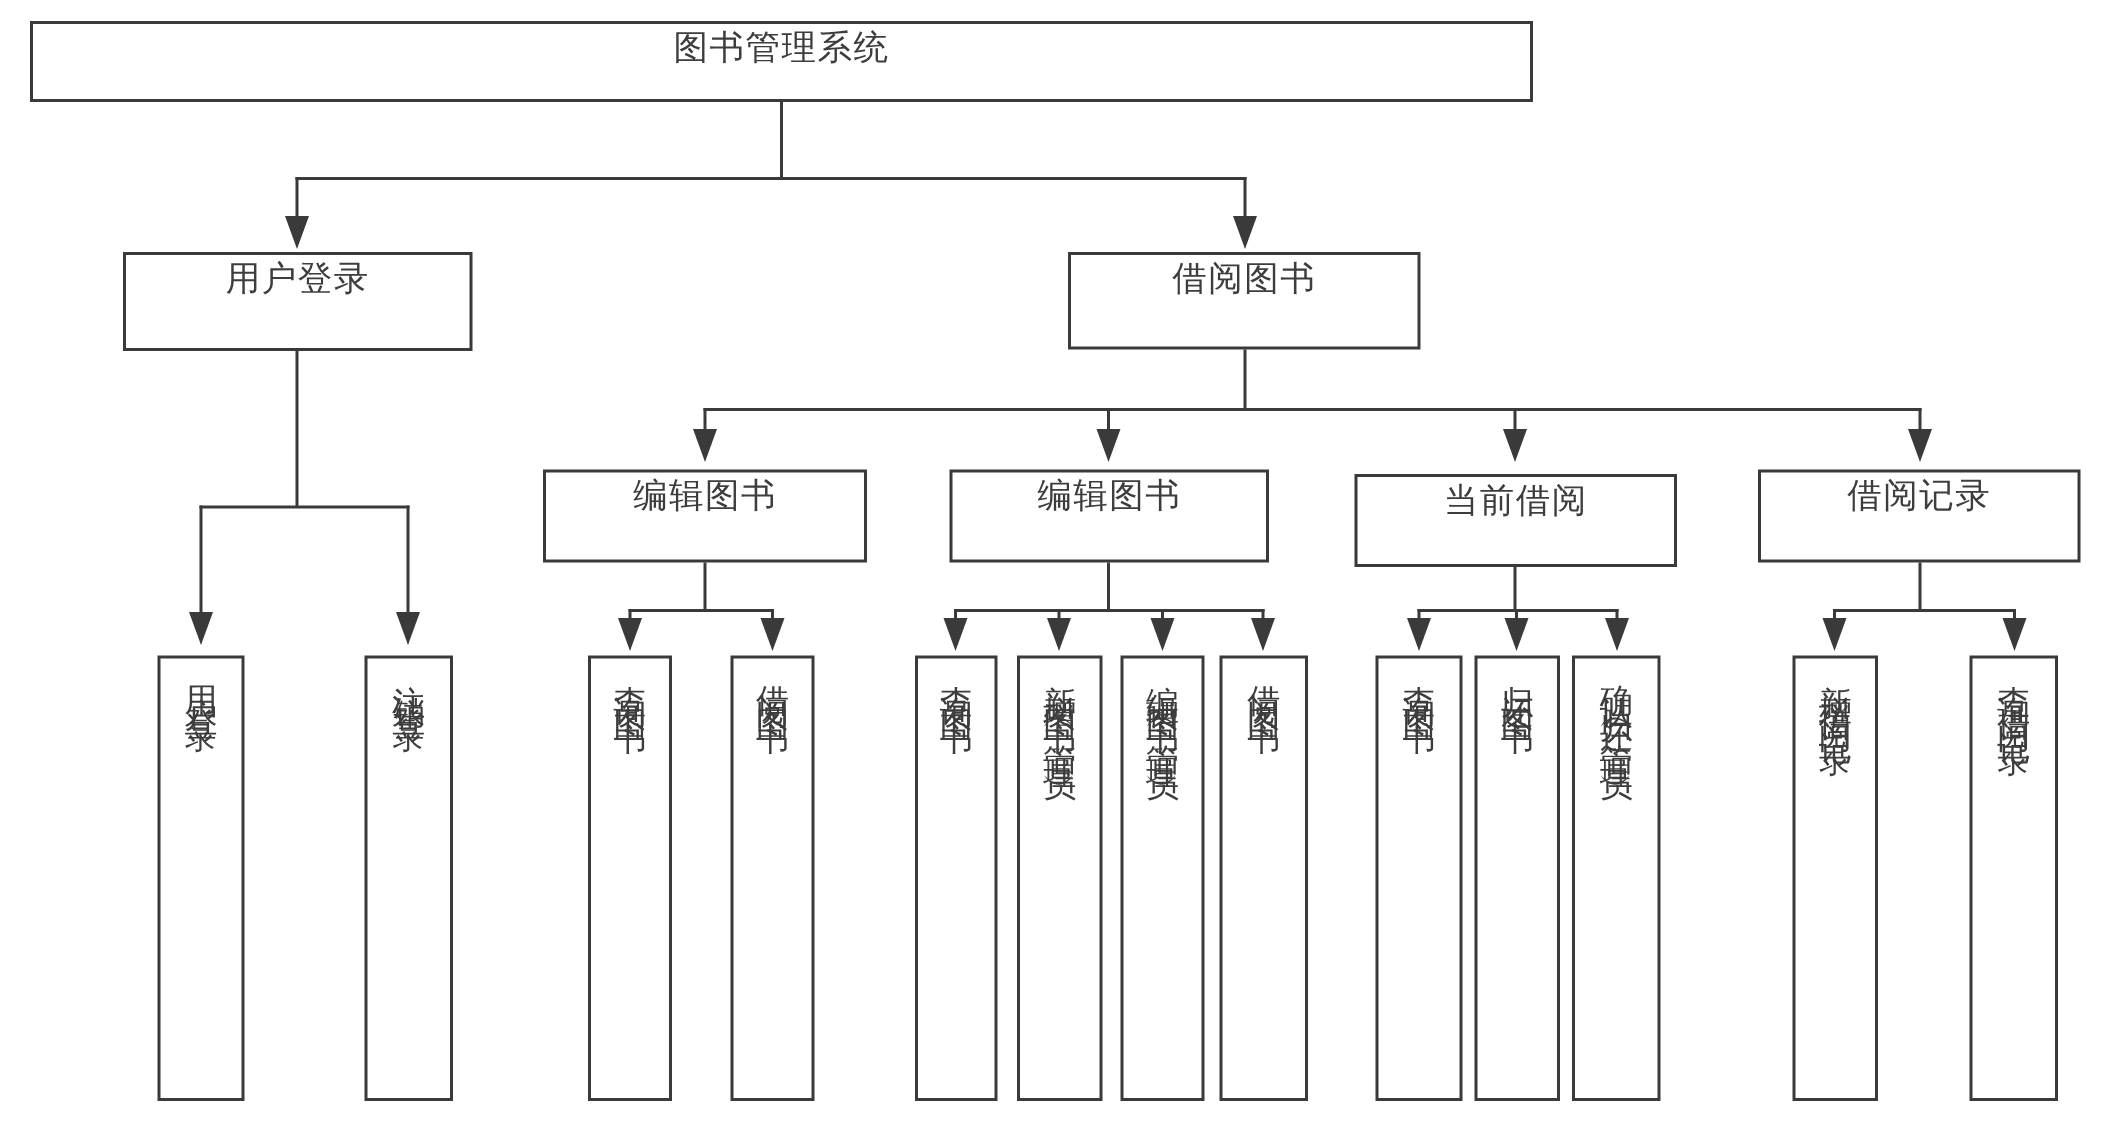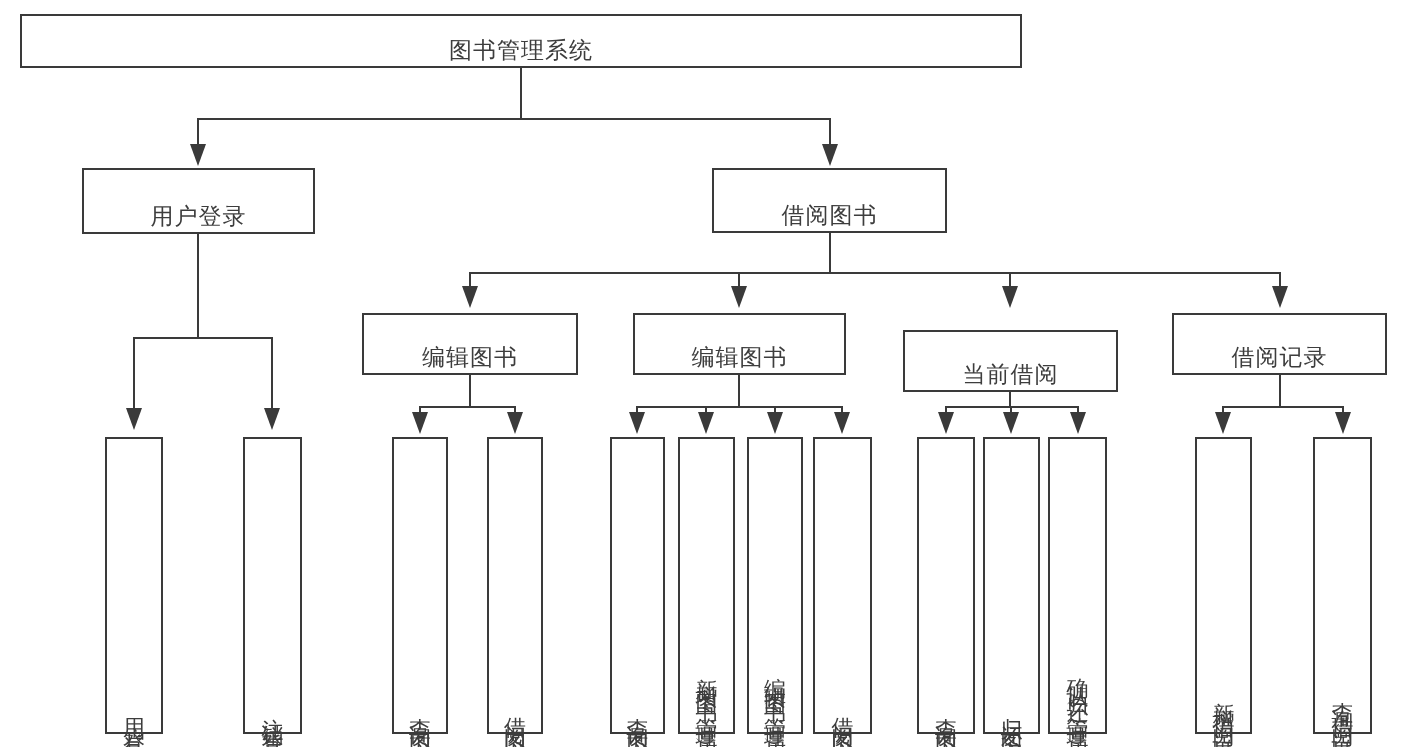--- a/index.html
+++ b/index.html
@@ -14,21 +14,21 @@
     background: #ffffff;
     font-family: "Liberation Sans", "DejaVu Sans", sans-serif;
     overflow: hidden;
   }
   .box {
     position: absolute;
     box-sizing: border-box;
     border: 2px solid #3a3a3a;
     background: #ffffff;
     display: flex;
-    align-items: flex-end;
+    align-items: flex-start;
     justify-content: center;
     color: #3d3d3d;
   }
   .box.h .lbl {
     font-size: 23px;
     letter-spacing: 1px;
     white-space: nowrap;
   }
   .box.v .lbl {
     writing-mode: vertical-rl;
@@ -140,21 +140,21 @@
   <div class="box h" style="left:712px;top:168px;width:235px;height:65px">
     <span class="lbl">借阅图书</span>
   </div>
 
   <div class="box h" style="left:362px;top:313px;width:216px;height:62px">
     <span class="lbl">编辑图书</span>
   </div>
   <div class="box h" style="left:633px;top:313px;width:213px;height:62px">
     <span class="lbl">编辑图书</span>
   </div>
-  <div class="box h" style="left:903px;top:330px;width:215px;height:62px">
+  <div class="box h" style="left:903px;top:316px;width:215px;height:62px">
     <span class="lbl">当前借阅</span>
   </div>
   <div class="box h" style="left:1172px;top:313px;width:215px;height:62px">
     <span class="lbl">借阅记录</span>
   </div>
 
   <div class="box v" style="left:105px;top:437px;width:58px;height:297px">
     <span class="lbl">用户登录</span>
   </div>
   <div class="box v" style="left:243px;top:437px;width:59px;height:297px">

